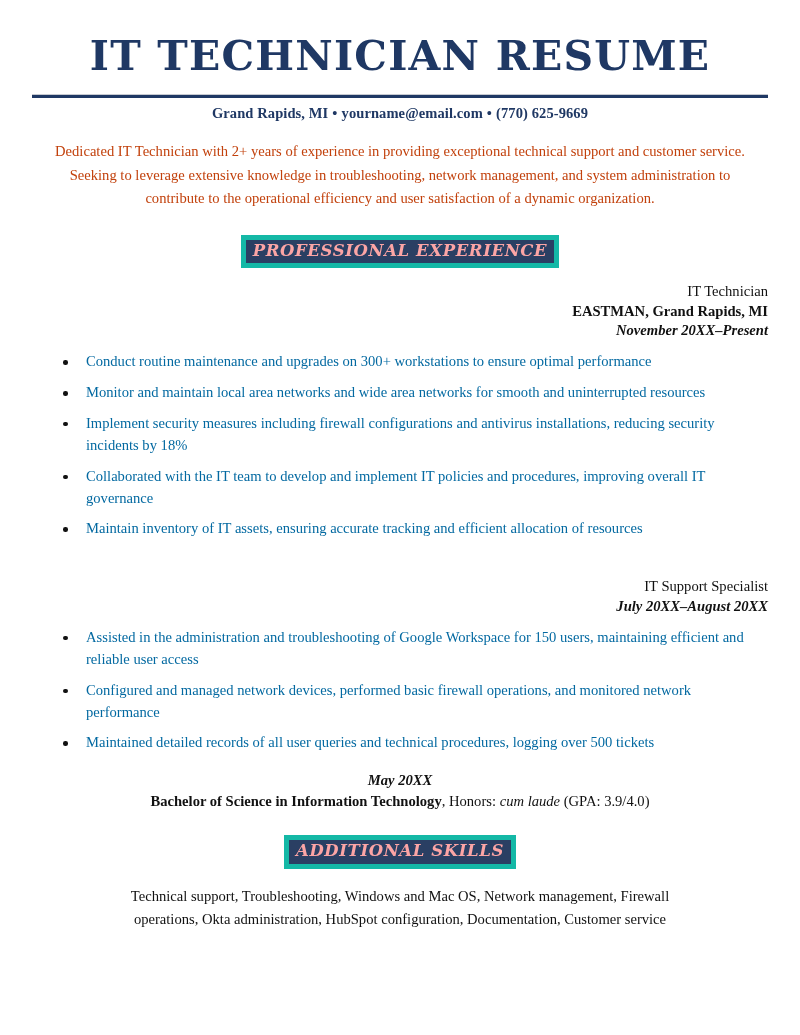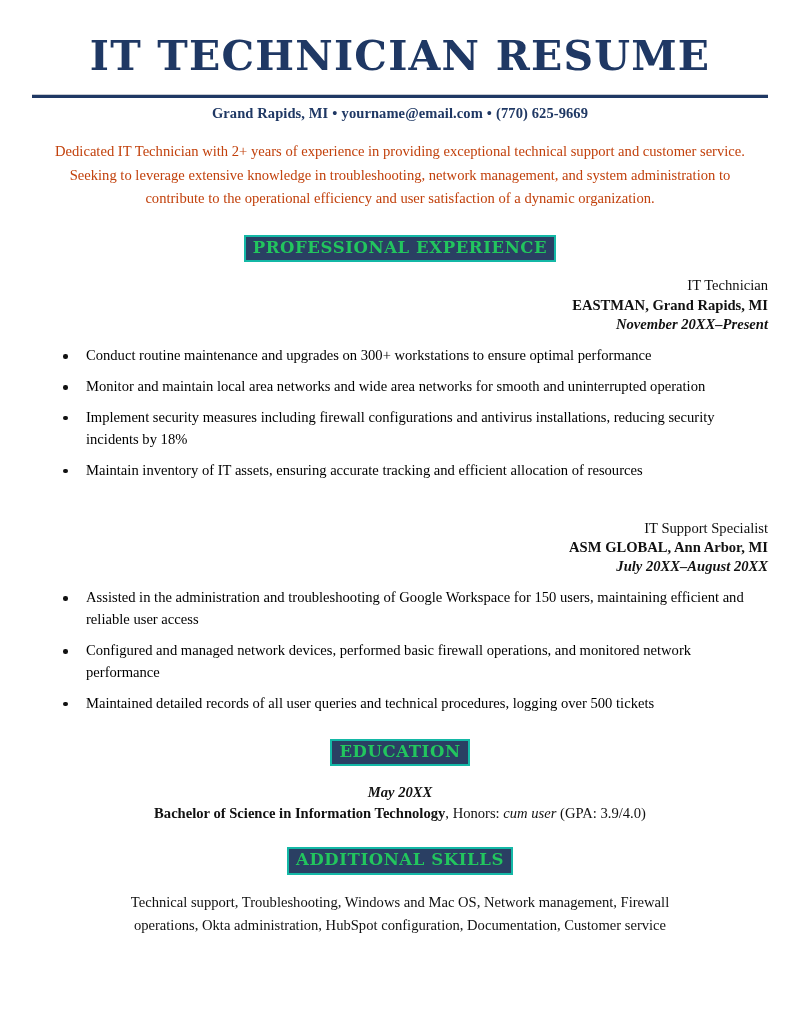--- a/index.html
+++ b/index.html
@@ -66,28 +66,29 @@
   }
 
   
   .section-head {
     text-align: center;
     margin-top: 24px;
   }
   .section-head .band {
     display: inline-block;
     background: #2a3f63;
-    color: #22c55e;
+    color: #fca5a5;
     font-family: "DejaVu Serif", "Liberation Serif", serif;
     font-weight: bold;
     font-size: 16.5px;
     letter-spacing: 0.6px;
     padding: 2px 7px 3px 7px;
-    border: 2px solid #14b8a6;
+    border: 5px solid #14b8a6;
     line-height: 1.12;
+    font-style: italic;
   }
 
   
   .entry {
     text-align: right;
     margin-top: 14px;
     line-height: 1.32;
   }
   .entry .role {
     font-size: 14.6px;
@@ -108,21 +109,21 @@
     margin: 11px 0 0 0;
     padding: 0;
   }
   ul.bullets li {
     position: relative;
     padding-left: 54px;
     padding-right: 10px;
     font-size: 14.6px;
     line-height: 1.5;
     margin-bottom: 9px;
-    color: #000000;
+    color: #0369a1;
   }
   ul.bullets li::before {
     content: "";
     position: absolute;
     left: 31px;
     top: 9px;
     width: 4.5px;
     height: 4.5px;
     border-radius: 50%;
     background: #111111;
@@ -178,45 +179,42 @@
     <span class="band">PROFESSIONAL EXPERIENCE</span>
   </div>
 
   <div class="entry">
     <div class="role">IT Technician</div>
     <div class="org">EASTMAN, Grand Rapids, MI</div>
     <div class="dates">November 20XX–Present</div>
   </div>
   <ul class="bullets">
     <li>Conduct routine maintenance and upgrades on 300+ workstations to ensure optimal performance</li>
-    <li>Monitor and maintain local area networks and wide area networks for smooth and uninterrupted operation</li>
+    <li>Monitor and maintain local area networks and wide area networks for smooth and uninterrupted resources</li>
     <li>Implement security measures including firewall configurations and antivirus installations, reducing security incidents by 18%</li>
+    <li>Collaborated with the IT team to develop and implement IT policies and procedures, improving overall IT governance</li>
     <li>Maintain inventory of IT assets, ensuring accurate tracking and efficient allocation of resources</li>
   </ul>
 
   <div class="job-gap"></div>
 
   <div class="entry">
     <div class="role">IT Support Specialist</div>
-    <div class="org">ASM GLOBAL, Ann Arbor, MI</div>
     <div class="dates">July 20XX–August 20XX</div>
   </div>
   <ul class="bullets">
     <li>Assisted in the administration and troubleshooting of Google Workspace for 150 users, maintaining efficient and reliable user access</li>
     <li>Configured and managed network devices, performed basic firewall operations, and monitored network performance</li>
     <li>Maintained detailed records of all user queries and technical procedures, logging over 500 tickets</li>
   </ul>
 
-  <div class="section-head">
-    <span class="band">EDUCATION</span>
-  </div>
 
   <div class="edu-block">
     <div class="edu-date">May 20XX</div>
-    <div class="edu-degree"><span class="b">Bachelor of Science in Information Technology</span><span>, Honors: </span><span class="i">cum user</span><span> (GPA: 3.9/4.0)</span></div>
+    <div class="edu-degree"><span class="b">Bachelor of Science in Information Technology</span><span>, Honors: </span><span class="i">cum laude</span><span> (GPA: 3.9/4.0)</span></div>
   </div>
 
   <div class="section-head">
     <span class="band">ADDITIONAL SKILLS</span>
   </div>
 
   <p class="skills">Technical support, Troubleshooting, Windows and Mac OS, Network management, Firewall operations, Okta administration, HubSpot configuration, Documentation, Customer service</p>
 
 </div>
 

